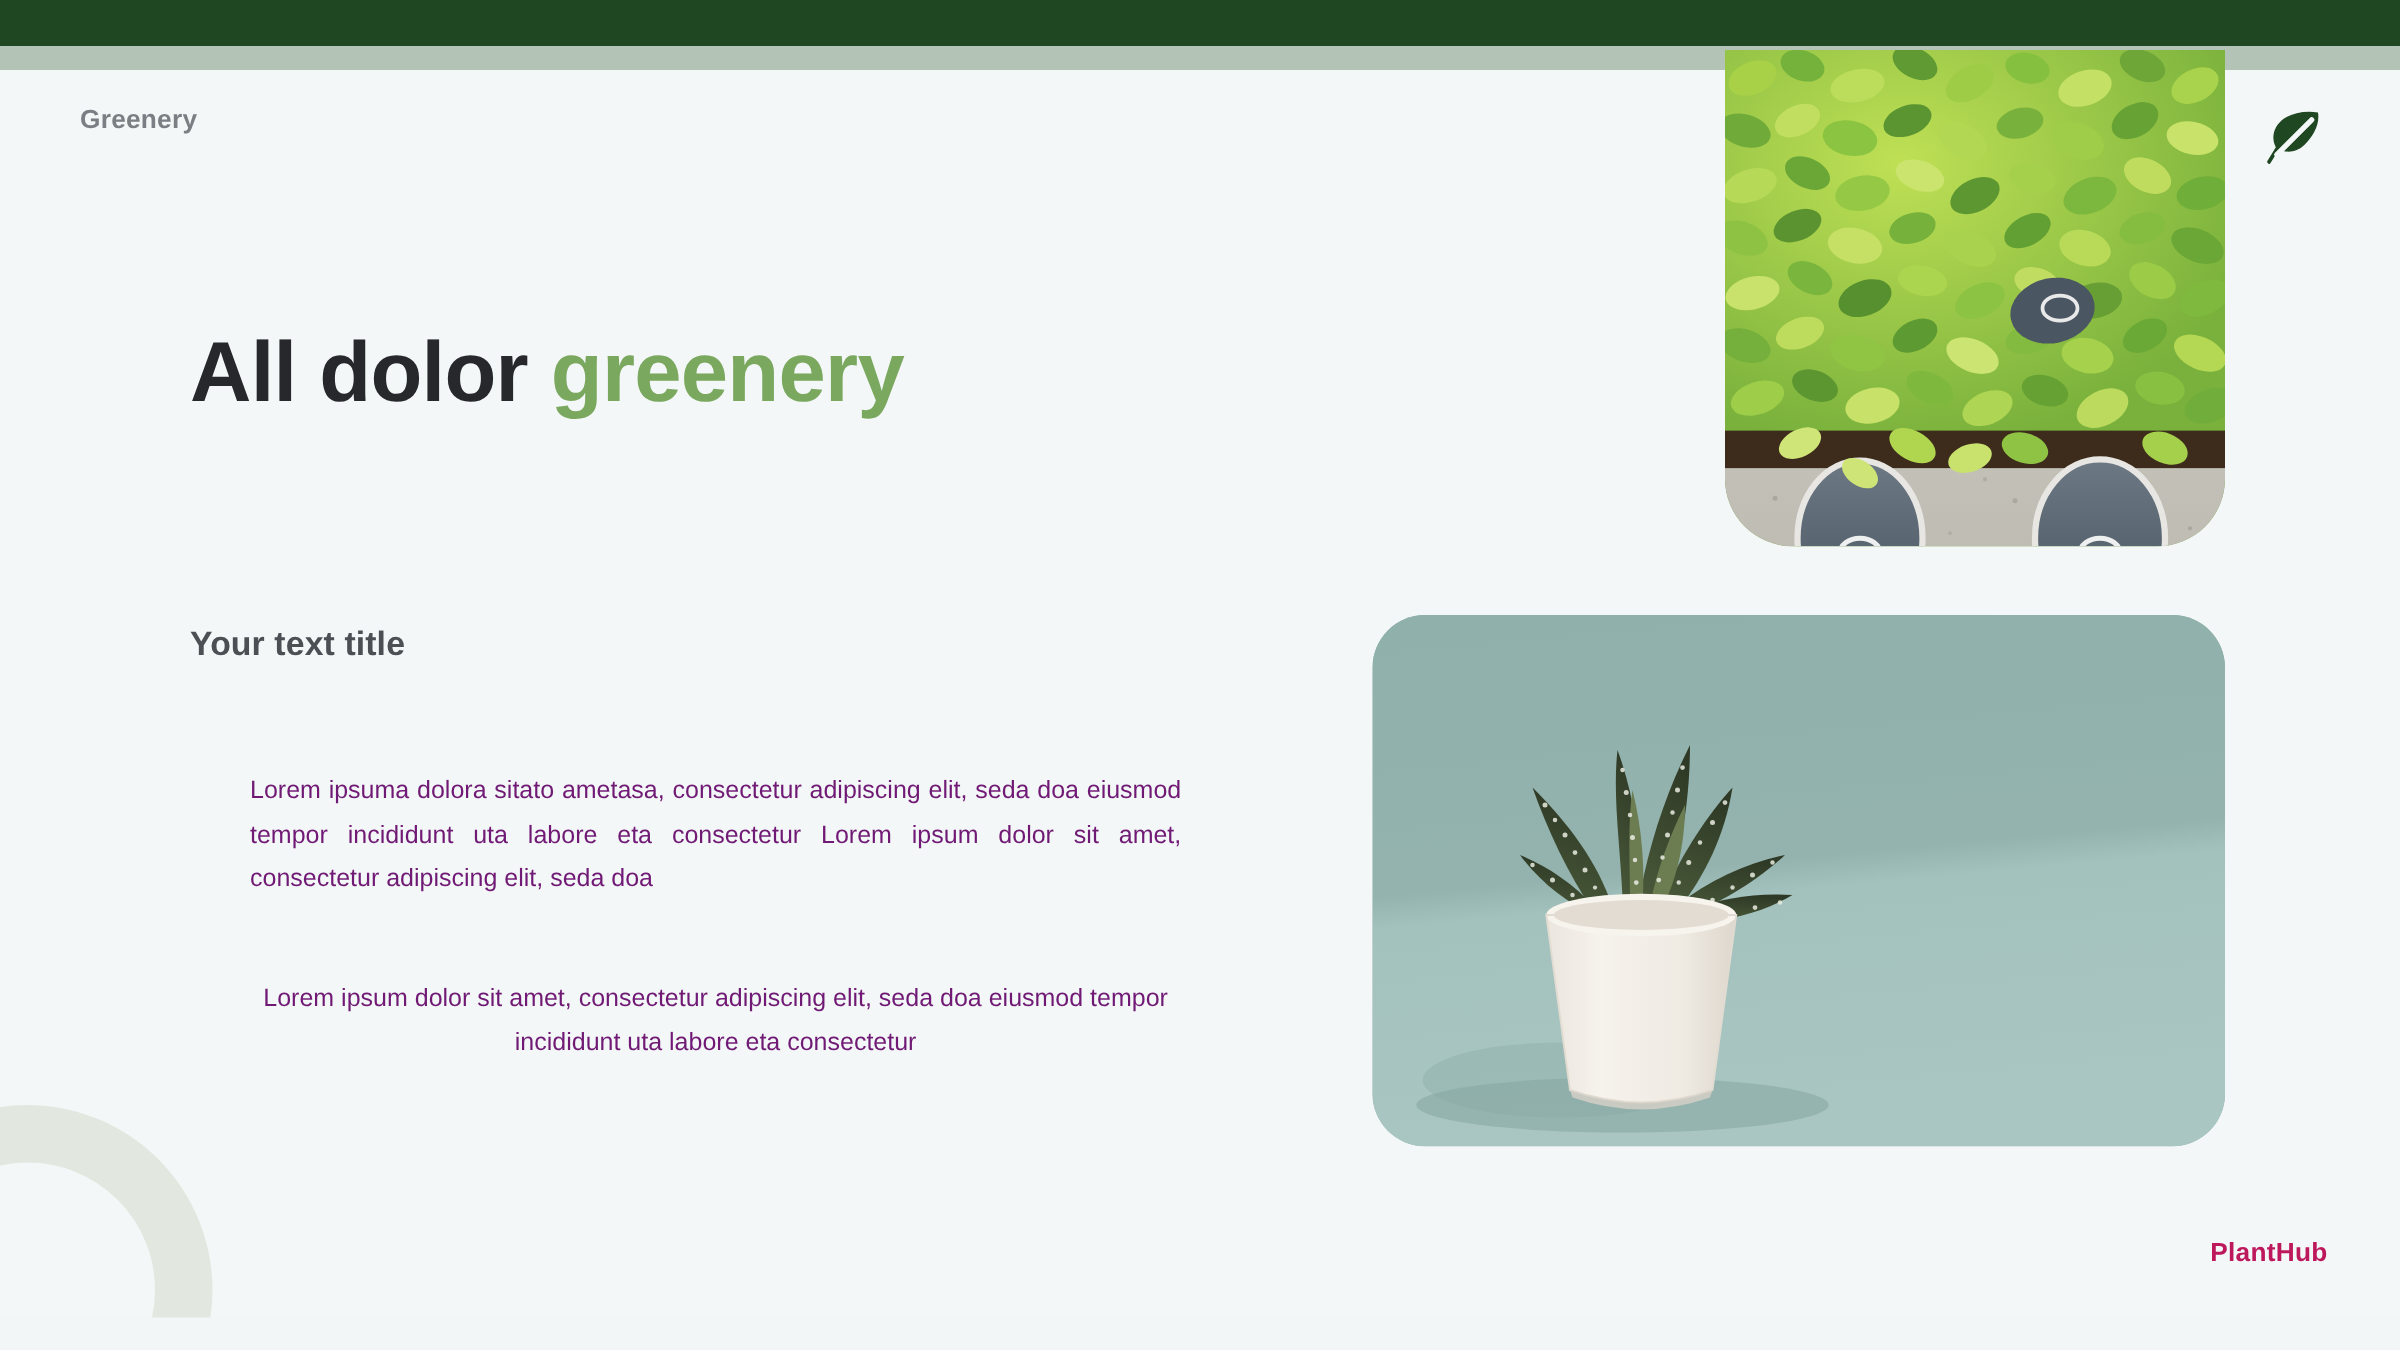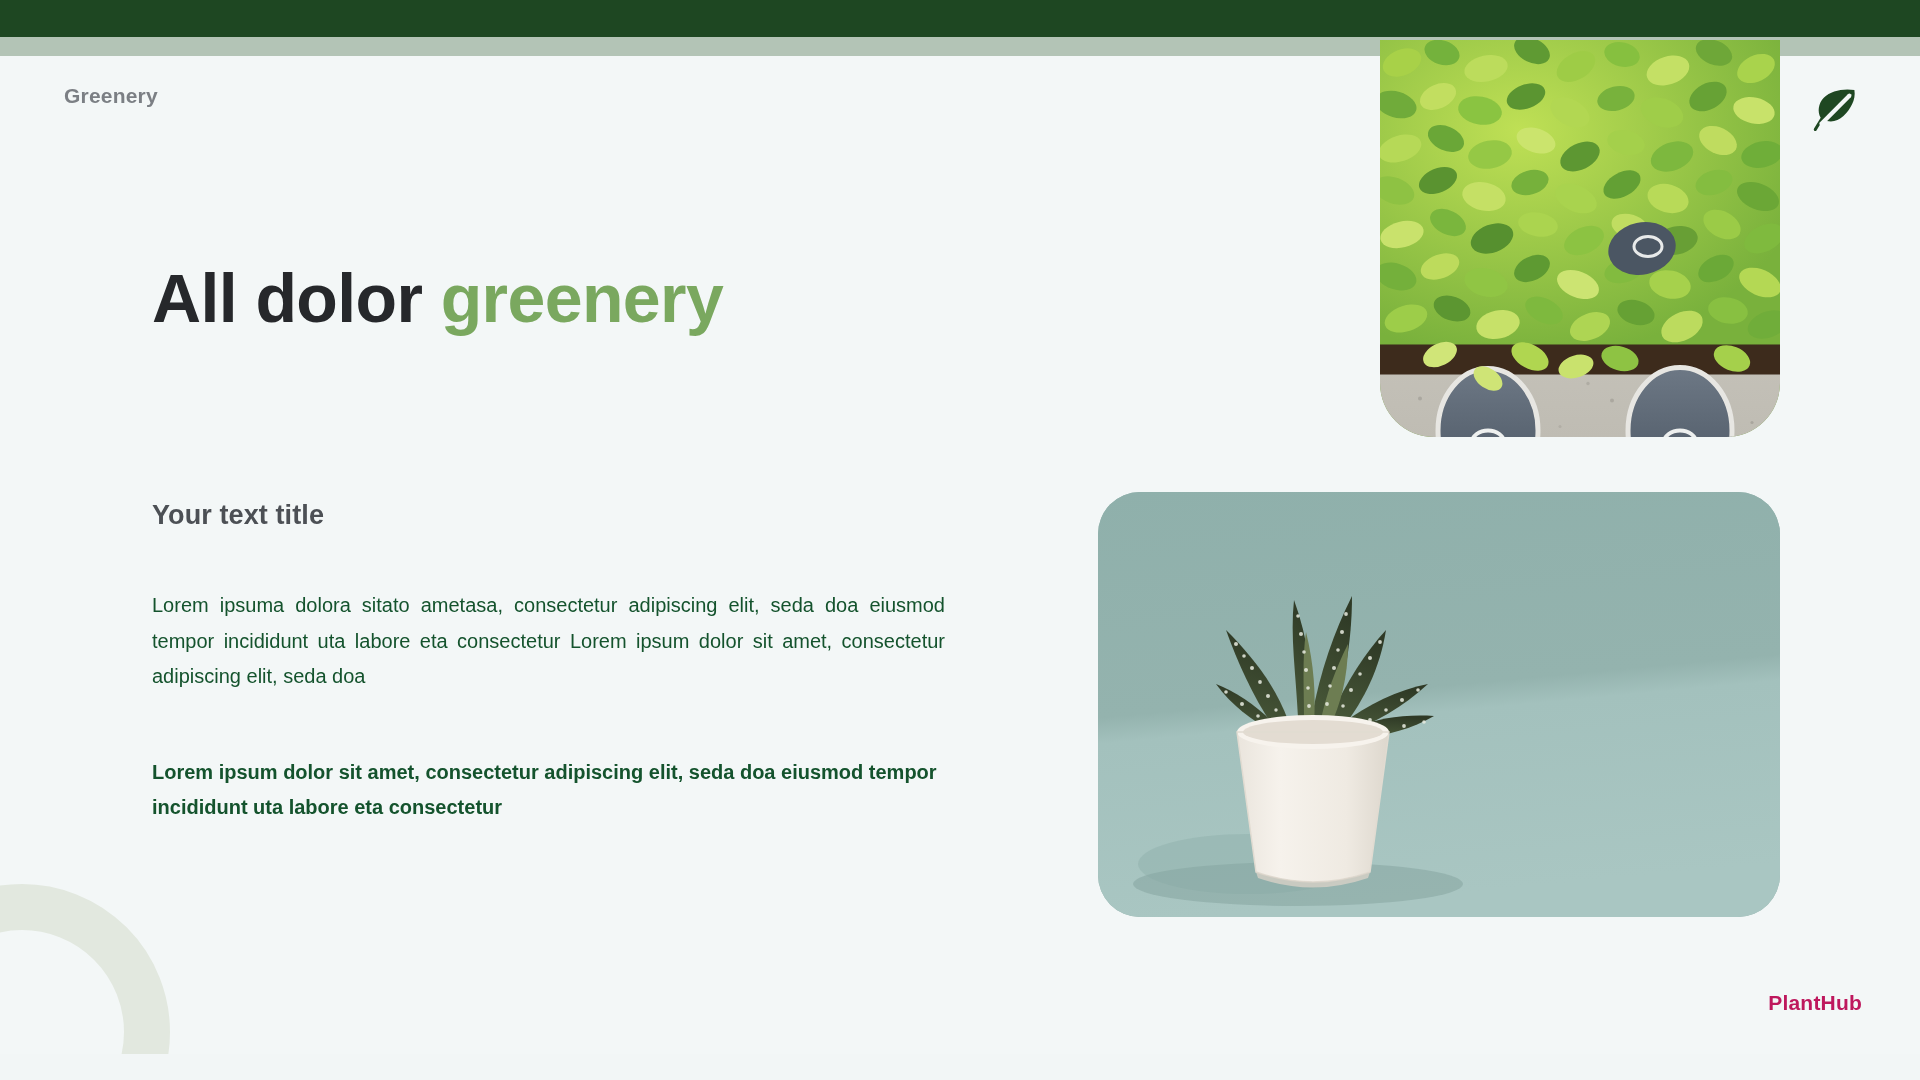--- a/index.html
+++ b/index.html
@@ -70,33 +70,33 @@
   .text-col {
     position: absolute;
     left: 152px; top: 500px;
     width: 793px;
   }
   .sub-title {
     font-size: 27px;
     font-weight: bold;
     color: #4c5055;
     letter-spacing: 0.1px;
-    margin-bottom: 57px;
+    margin-bottom: 84px;
   }
   .para {
     font-size: 20px;
     line-height: 1.78;
-    color: #14532d;
+    color: #701a75;
     text-align: justify;
     font-weight: 400;
+    margin-left: 48px;
   }
   .para.second {
     margin-top: 60px;
-    text-align: left;
-    font-weight: bold;
+    text-align: center;
   }
 
   
   .ring {
     position: absolute;
     left: -126px; bottom: -126px;
     width: 296px; height: 296px;
     border-radius: 50%;
     border: 46px solid #e2e8df;
     background: transparent;

